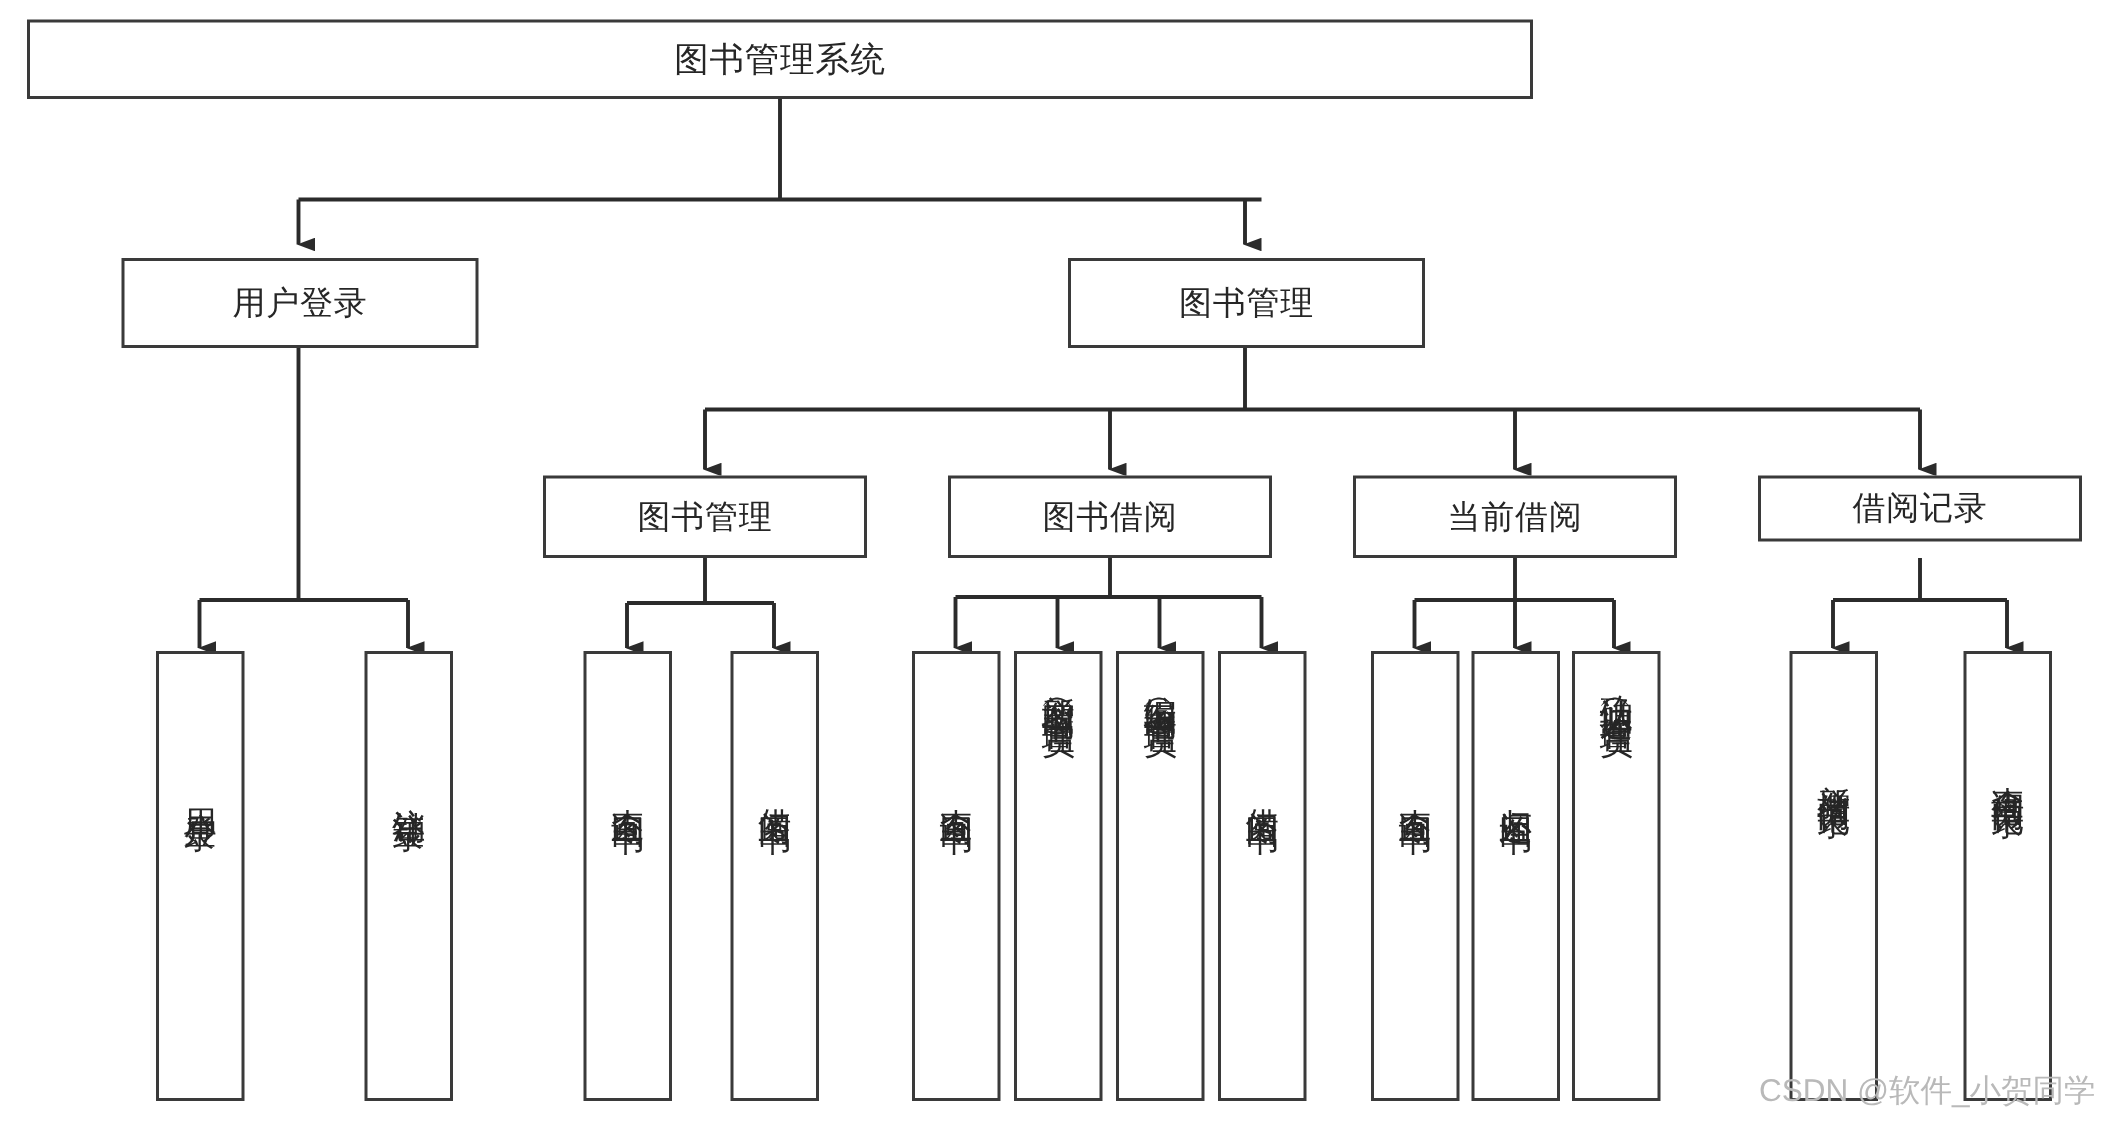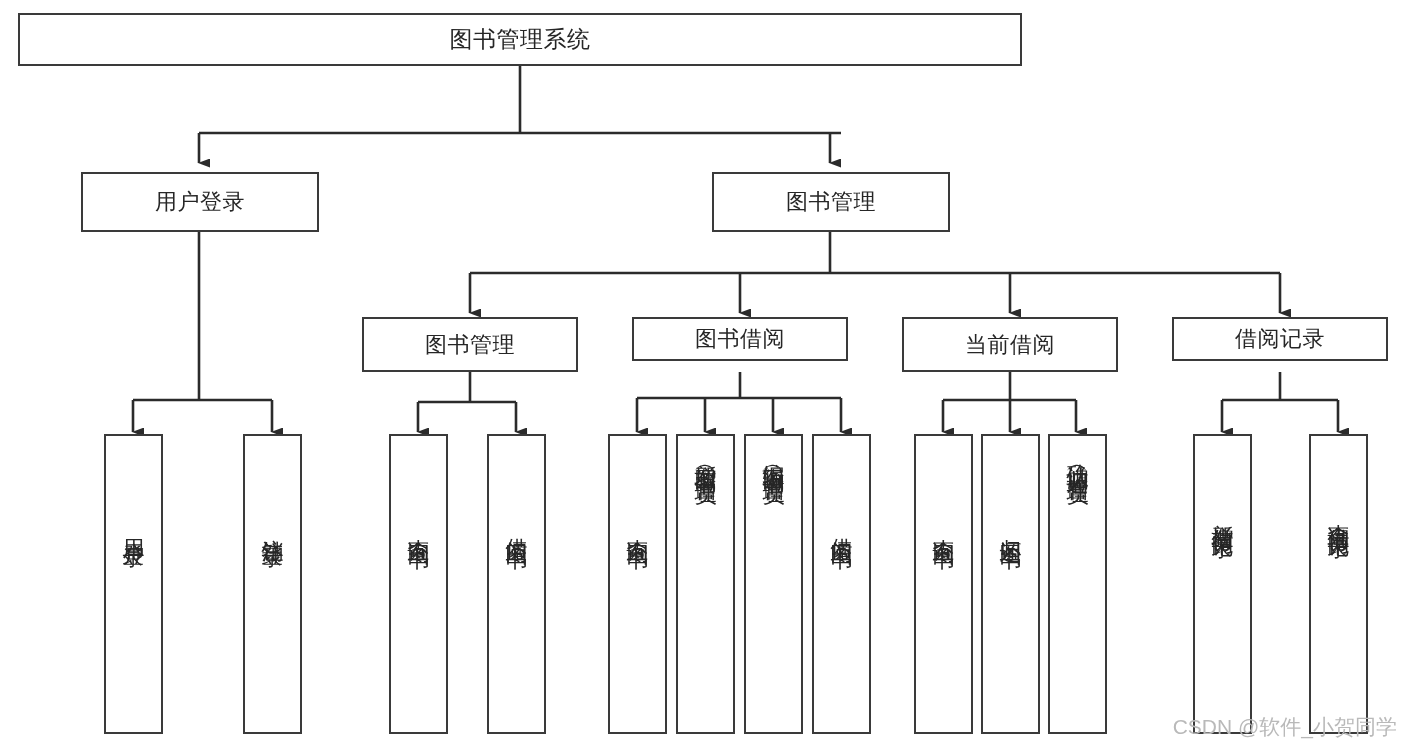--- a/index.html
+++ b/index.html
@@ -149,21 +149,21 @@
   </div>
 
   <div class="node horiz" style="left:712px; top:172px; width:238px; height:60px;">
     <span class="label">图书管理</span>
   </div>
 
   <div class="node horiz" style="left:362px; top:317px; width:216px; height:55px;">
     <span class="label">图书管理</span>
   </div>
 
-  <div class="node horiz" style="left:632px; top:317px; width:216px; height:44px;">
+  <div class="node horiz" style="left:632px; top:317px; width:216px; height:55px;">
     <span class="label">图书借阅</span>
   </div>
 
   <div class="node horiz" style="left:902px; top:317px; width:216px; height:55px;">
     <span class="label">当前借阅</span>
   </div>
 
   <div class="node horiz" style="left:1172px; top:317px; width:216px; height:44px;">
     <span class="label">借阅记录</span>
   </div>

